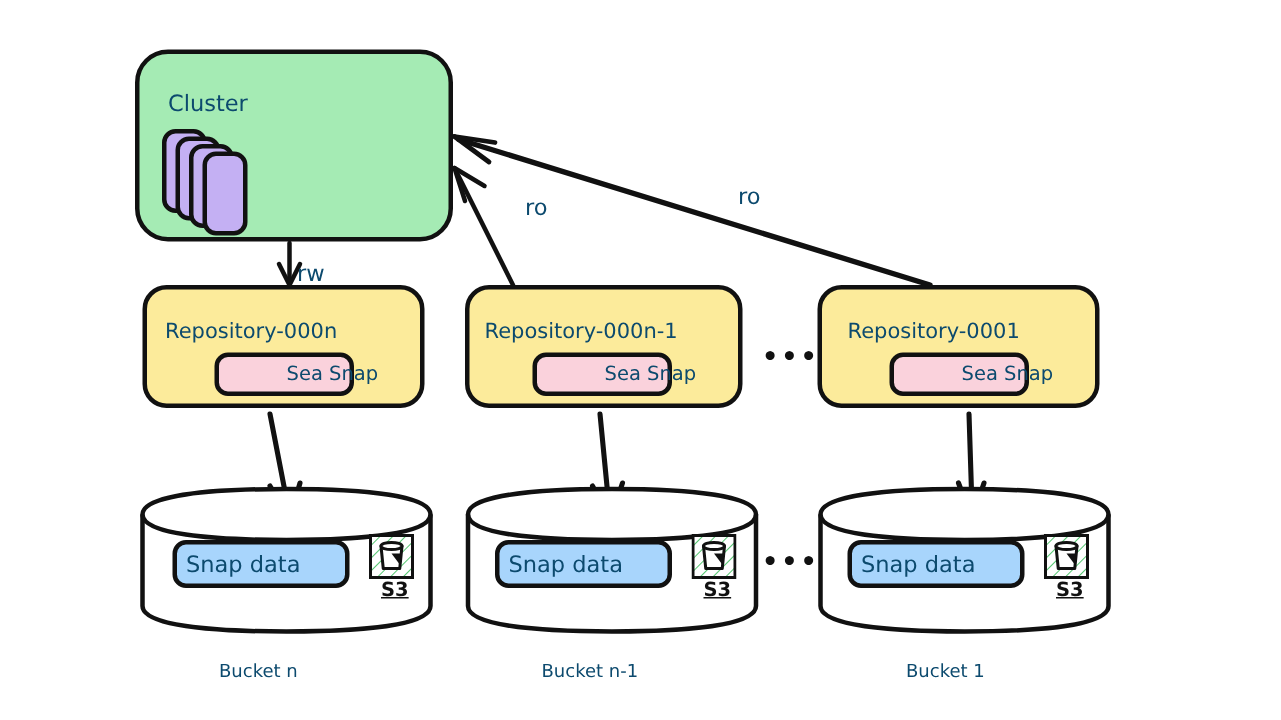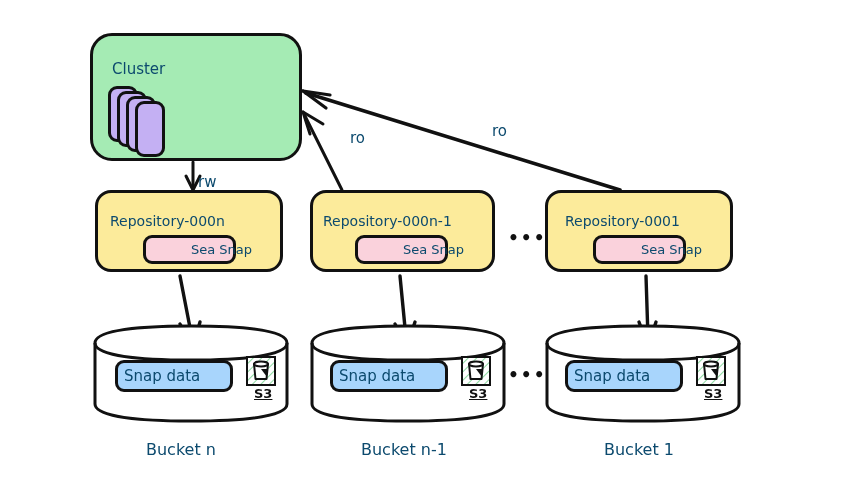--- a/index.html
+++ b/index.html
@@ -135,21 +135,21 @@
     font-weight: bold;
     color: #111;
     text-decoration: underline;
   }
   #s3cap0 { left: 254px; }
   #s3cap1 { left: 469px; }
   #s3cap2 { left: 704px; }
 
   
   .bucket-cap {
-    font-size: 16px;
+    font-size: 12px;
     top: 440px;
   }
   #bcap0 { left: 146px; }
   #bcap1 { left: 361px; text-align: right; }
   #bcap2 { left: 604px; }
 
   
   #lbl-rw { left: 198px; top: 161px; font-size: 15px; margin-top: 12px; }
   #lbl-ro-1 { left: 350px; top: 129px; font-size: 15px; }
   #lbl-ro-2 { left: 492px; top: 122px; font-size: 15px; }

